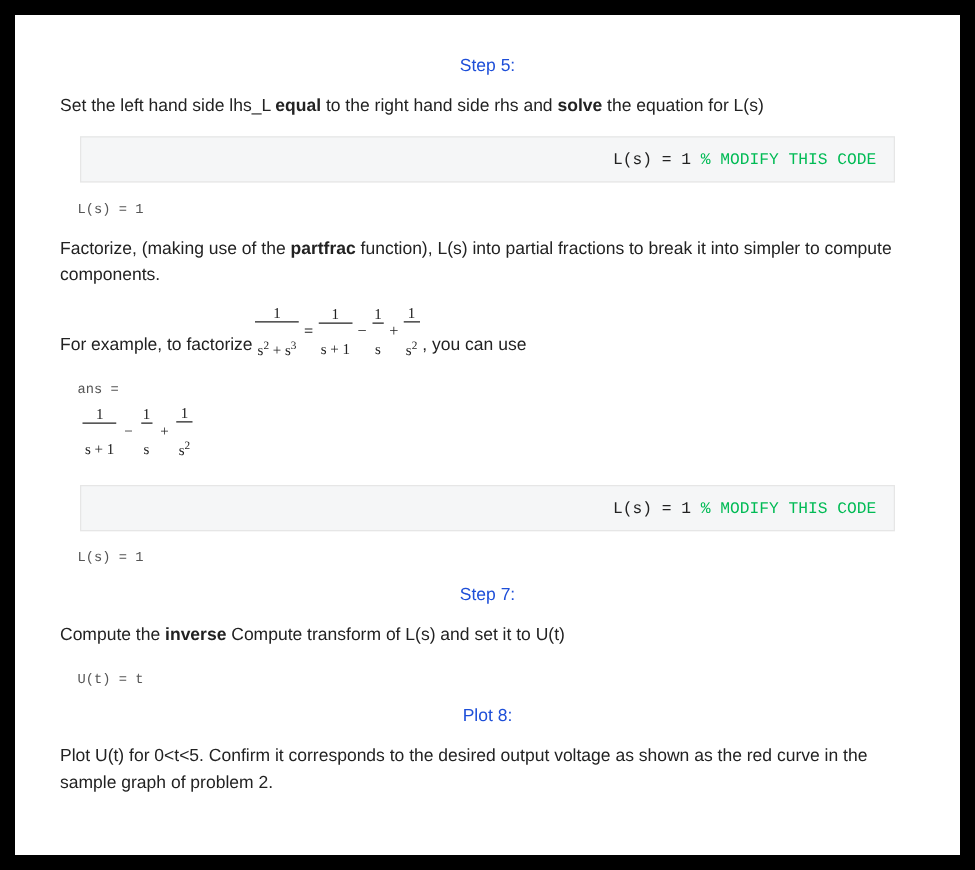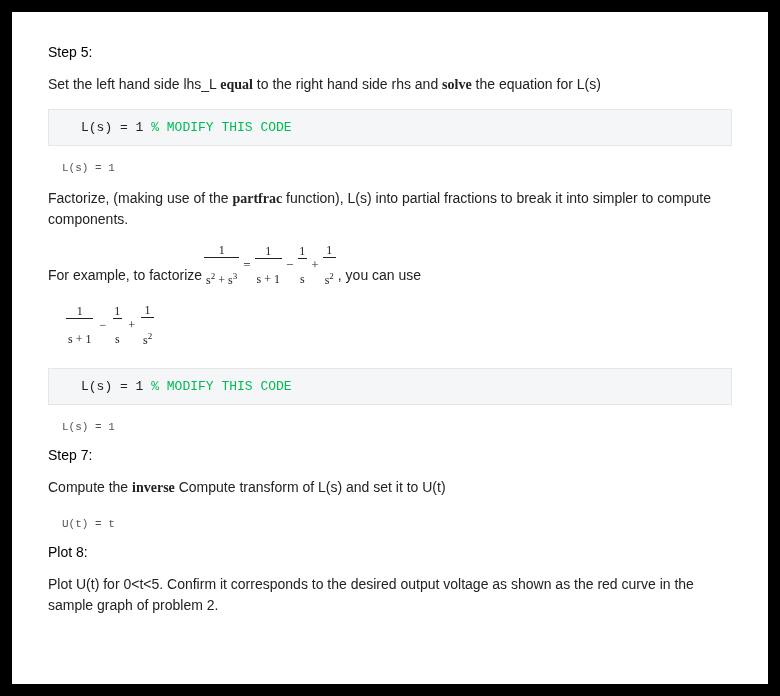--- a/index.html
+++ b/index.html
@@ -9,39 +9,41 @@
       padding: 12px;
       width: 780px;
     }
     .page {
       background: #fff;
       padding: 32px 36px;
       min-height: 672px;
     }
     .step-title {
       font-size: 14px;
-      color: #000000;
+      color: #1d4ed8;
       margin-bottom: 14px;
+      text-align: center;
     }
     .body-text {
       font-size: 14px;
       color: #222;
       line-height: 1.5;
       margin-bottom: 14px;
     }
-    .body-text b, .body-text strong { font-weight: bold; font-family: Liberation Serif, serif; }
+    .body-text b, .body-text strong { font-weight: bold; }
     .code-block {
       background: #f5f6f7;
       border: 1px solid #e6e6e6;
-      padding: 10px 32px;
+      padding: 10px 14px;
       font-family: "Courier New", monospace;
       font-size: 13px;
       color: #222;
-      margin: 10px 0;
+      margin: 10px 16px;
       white-space: pre;
+      text-align: right;
     }
     .code-block .kw { color: #0b5; }
     .output-line {
       font-family: "Courier New", monospace;
       font-size: 11px;
       color: #555;
       padding: 6px 14px 14px 14px;
     }
     .ans-label {
       font-family: "Courier New", monospace;
@@ -113,20 +115,21 @@
       </span>
       <span>+</span>
       <span class="frac">
         <span class="num">1</span>
         <span class="den"><span>s</span><span class="sup">2</span></span>
       </span>
     </span>
     <span>, you can use</span>
   </div>
 
+  <div class="ans-label">ans =</div>
 
   <div class="frac-row">
     <span class="frac">
       <span class="num">1</span>
       <span class="den">s + 1</span>
     </span>
     <span>−</span>
     <span class="frac">
       <span class="num">1</span>
       <span class="den">s</span>

